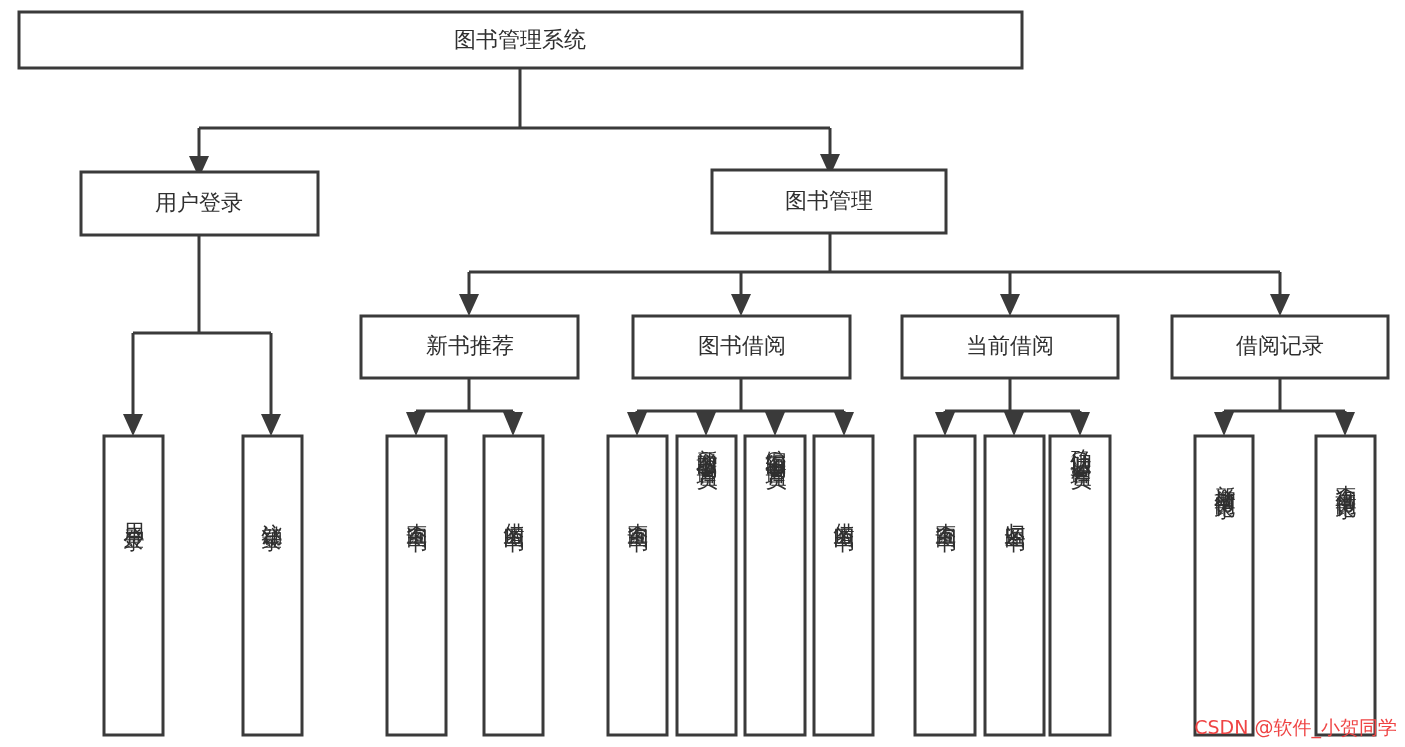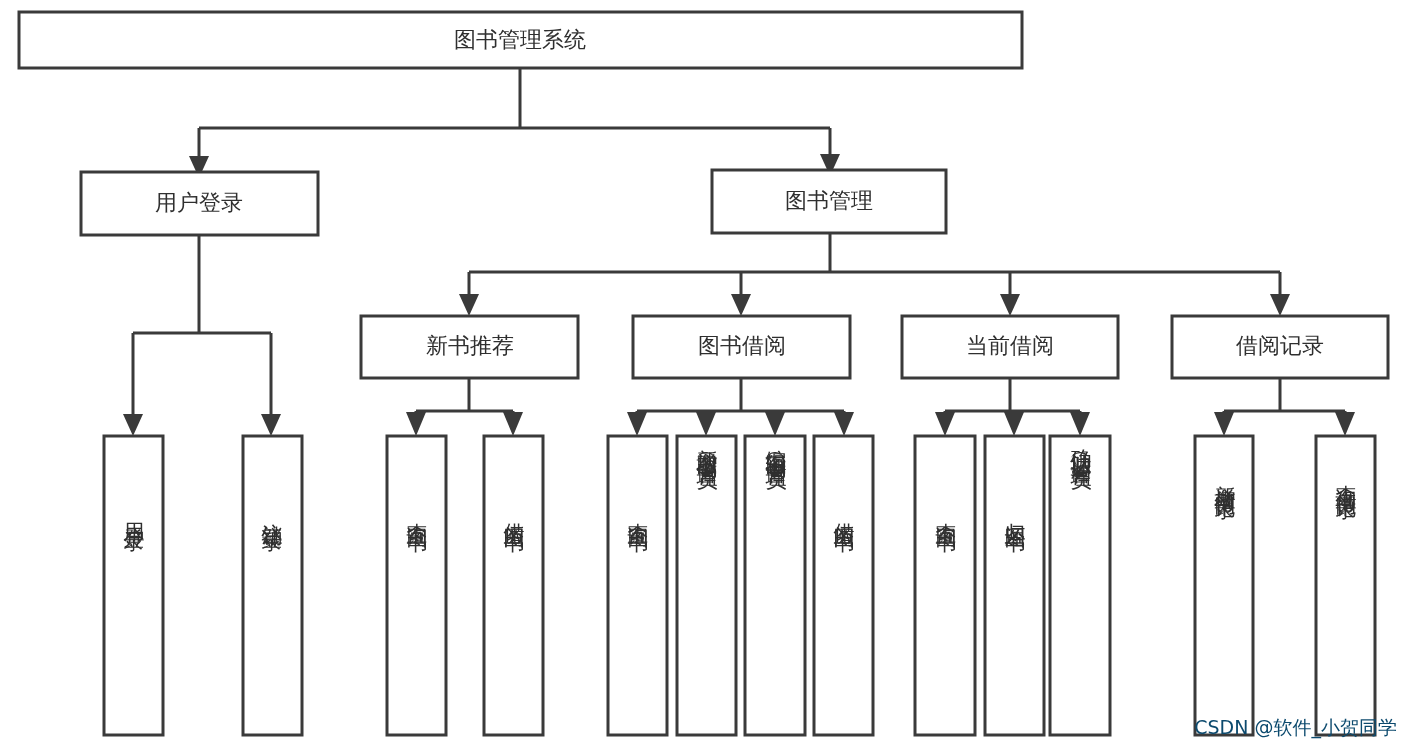--- a/index.html
+++ b/index.html
@@ -47,21 +47,21 @@
   .arrow-head {
     fill: #3a3a3a;
     stroke: none;
   }
   .watermark {
     position: absolute;
     right: 8px;
     bottom: 6px;
     font-family: "DejaVu Sans", "Liberation Sans", sans-serif;
     font-size: 19px;
-    color: #0c4a6e;
+    color: #ef4444;
     white-space: nowrap;
     pointer-events: none;
   }
 </style>
 </head>
 <body>
 
 <svg id="diagram" viewBox="0 0 1405 747">
   <defs>
     <marker id="arrow" viewBox="0 0 12 14" refX="6" refY="13" markerWidth="12" markerHeight="14" orient="auto-start-reverse" markerUnits="userSpaceOnUse">

